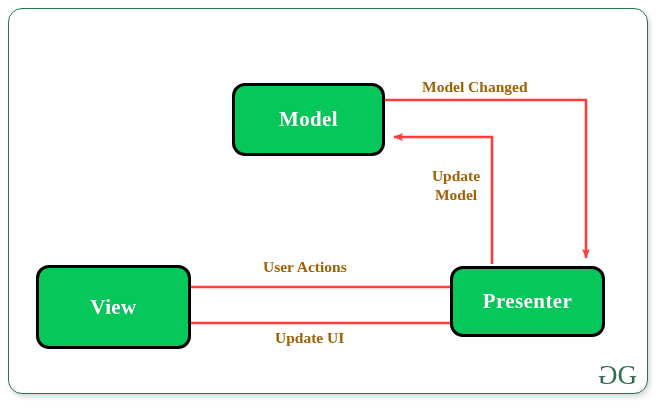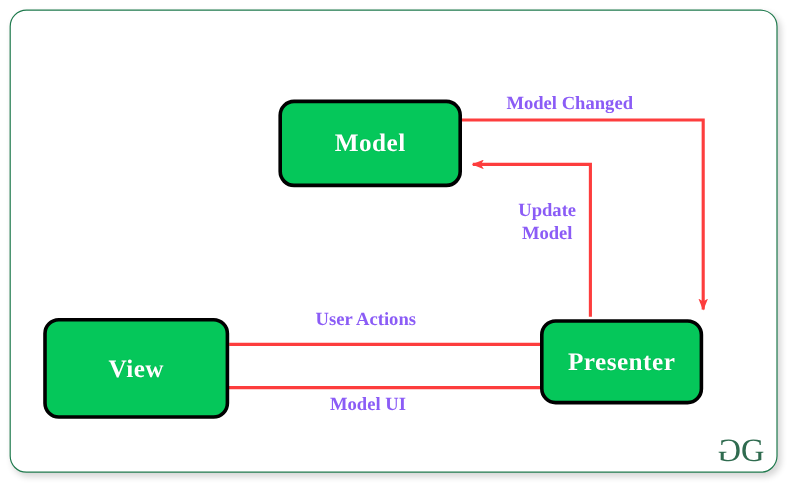--- a/index.html
+++ b/index.html
@@ -43,26 +43,26 @@
   .node .node-label {
     color: #ffffff;
     font-weight: bold;
     font-size: 21px;
     letter-spacing: 0.4px;
     font-family: "Liberation Serif", "DejaVu Serif", serif;
     text-shadow: 0 0 1px rgba(0,0,0,0.15);
   }
   #node-model   { left: 232px; top: 83px;  width: 153px; height: 73px; }
   #node-view    { left: 36px;  top: 265px; width: 155px; height: 84px; }
-  #node-presenter { left: 450px; top: 266px; width: 136px; height: 71px; }
+  #node-presenter { left: 450px; top: 266px; width: 155px; height: 71px; }
 
   
   .edge-label {
     position: absolute;
-    color: #8b5cf6;
+    color: #a16207;
     font-weight: bold;
     font-size: 15.5px;
     line-height: 19px;
     font-family: "Liberation Serif", "DejaVu Serif", serif;
     white-space: pre;
     z-index: 6;
   }
   #label-model-changed { left: 422px; top: 77px; }
   #label-update-model  { left: 424px; top: 166px; text-align: center; width: 64px; }
   #label-user-actions  { left: 263px; top: 257px; }
@@ -124,19 +124,19 @@
     <span class="node-label">Presenter</span>
   </div>
 
   <div class="edge-label" id="label-model-changed">Model Changed</div>
 
   <div class="edge-label" id="label-update-model">Update
 Model</div>
 
   <div class="edge-label" id="label-user-actions">User Actions</div>
 
-  <div class="edge-label" id="label-update-ui">Model UI</div>
+  <div class="edge-label" id="label-update-ui">Update UI</div>
 
   <div id="watermark">
     <span class="g1">G</span><span>G</span>
   </div>
 
 </div>
 
 </body></html>

